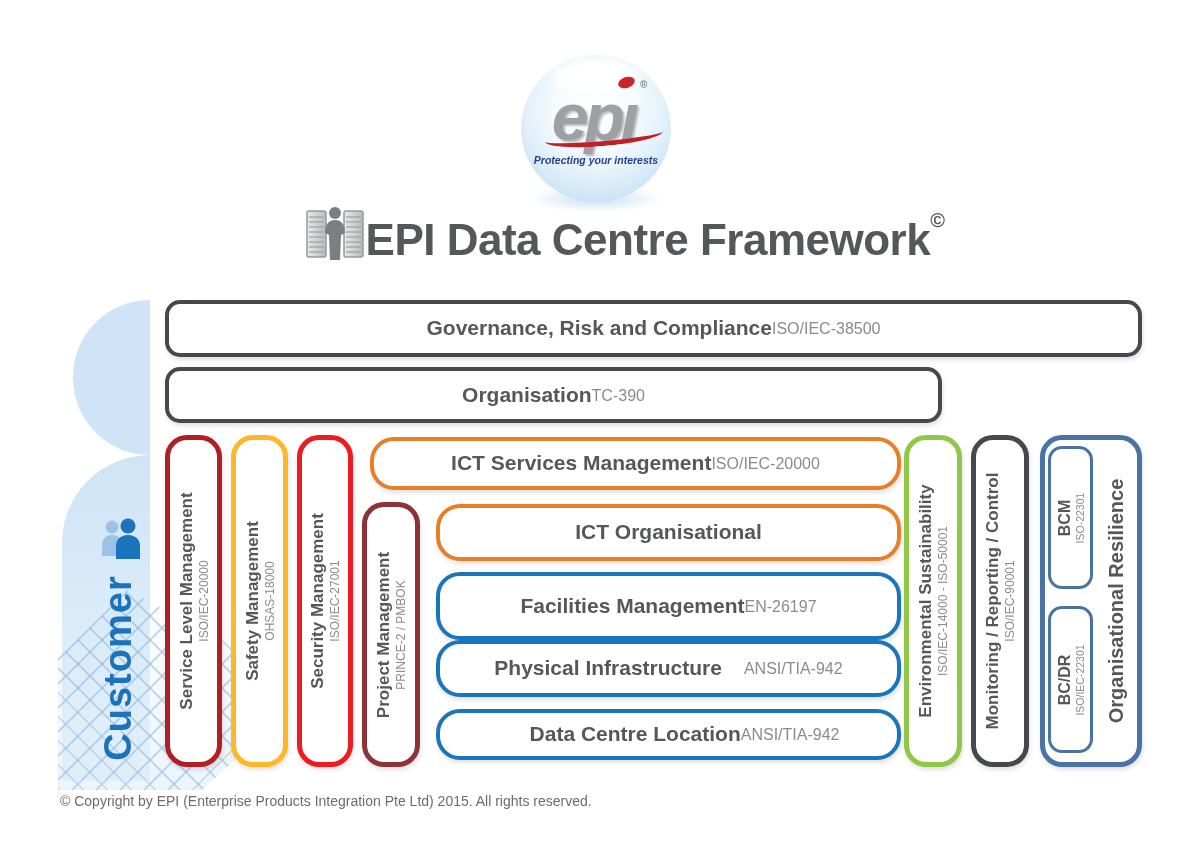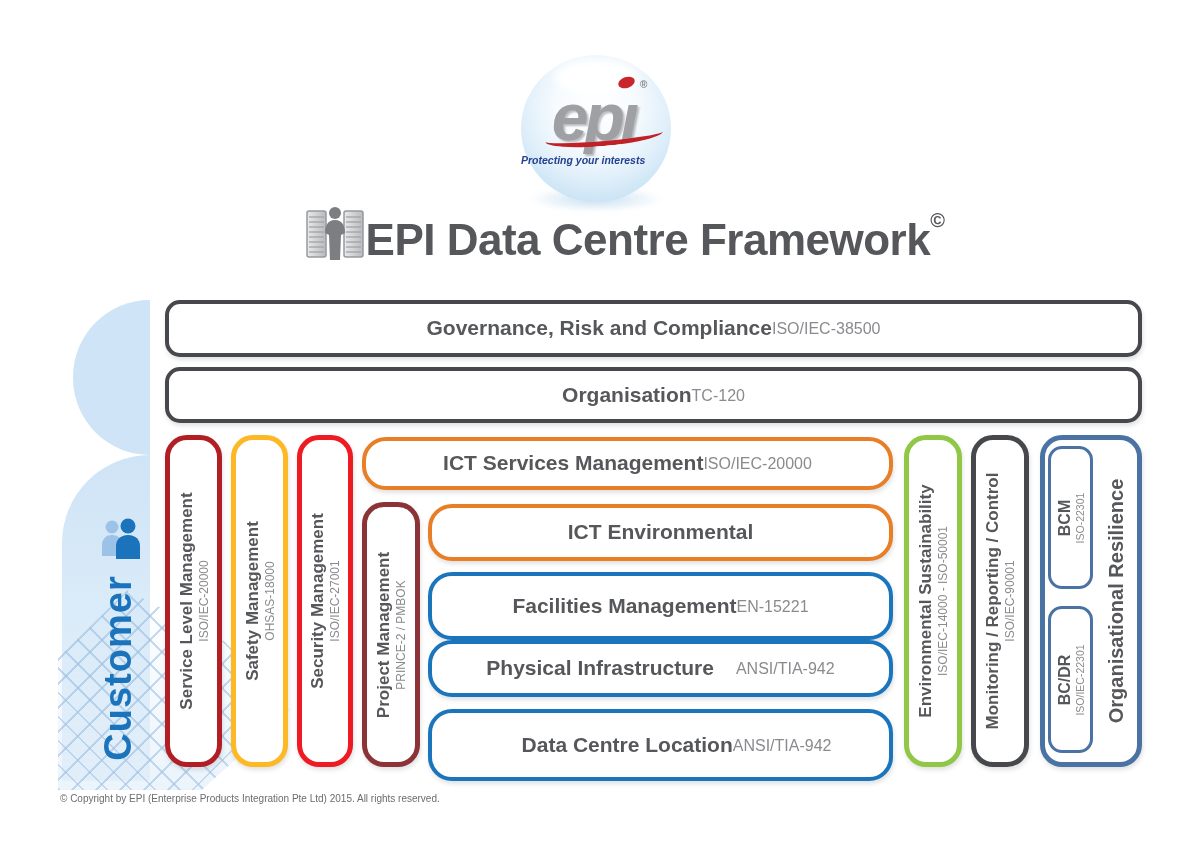--- a/index.html
+++ b/index.html
@@ -28,56 +28,56 @@
   .gloss{position:absolute;left:32px;top:5px;width:86px;height:34px;border-radius:50%;
          background:rgba(255,255,255,.95);filter:blur(5px);}
   .epi-word{position:absolute;left:0;right:5px;top:24px;text-align:center;
             font-size:66px;font-weight:bold;font-style:italic;letter-spacing:-4px;color:#9fa0a3;
             text-shadow:2px 2px 2px rgba(110,110,115,.45);}
   .epi-dot{position:absolute;left:97px;top:22px;width:17px;height:11px;border-radius:50%;
            background:#c9252b;transform:rotate(-18deg);}
   .epi-reg{position:absolute;left:119px;top:24px;font-size:10px;color:#808184;font-weight:bold;}
   .swoosh{position:absolute;left:24px;top:72px;width:118px;height:14px;border-radius:50%;
           border-bottom:5px solid #c12026;transform:rotate(-5deg);}
-  .tagline{position:absolute;left:0;right:0;top:99px;
+  .tagline{position:absolute;left:0;right:0;top:99px;text-align:center;
            font-size:10.5px;font-weight:bold;font-style:italic;color:#23418f;}
 
   
   .header{position:absolute;left:0;right:0;top:206px;display:flex;align-items:center;
           justify-content:center;padding-left:48px;}
   .page-title{font-size:44px;font-weight:bold;color:#56575a;letter-spacing:-.5px;}
   .page-title sup{font-size:20px;vertical-align:28px;font-weight:bold;}
 
   
   .bar,.hbox{position:absolute;background:#ffffff;box-sizing:border-box;border:4px solid #47484b;
              display:flex;align-items:center;justify-content:center;
              box-shadow:1px 3px 4px rgba(90,95,105,.18);}
   .bar{border-radius:15px;}
-  .hbox{border-radius:24px;}
+  .hbox{border-radius:24px;margin-left:8px;}
   .htitle{font-size:21px;font-weight:bold;color:#56575a;line-height:1.15;}
   .hsub{font-size:16px;color:#8a8b8e;line-height:1.2;margin-top:1px;}
 
   .pillar{position:absolute;background:#ffffff;box-sizing:border-box;border:5px solid;
           border-radius:22px;box-shadow:1px 3px 4px rgba(90,95,105,.18);}
   .vtext{position:absolute;left:50%;top:50%;transform:translate(-50%,-50%) rotate(-90deg);
          text-align:center;white-space:nowrap;}
   .vtitle{font-size:17px;font-weight:bold;color:#56575a;line-height:1.2;}
   .vsub{font-size:12px;color:#8a8b8e;line-height:1.2;}
 
   .ibox{position:absolute;background:#fff;box-sizing:border-box;border:3px solid;border-radius:14px;}
   .ititle{font-size:16px;font-weight:bold;color:#56575a;line-height:1.2;}
   .isub{font-size:10.5px;color:#8a8b8e;line-height:1.2;}
   .rlabel .vtitle{font-size:20px;}
 
   
   .customer-icon{position:absolute;left:99px;top:518px;}
   .customer-label{font-size:38px;font-weight:bold;letter-spacing:1px;}
 
   
-  .footer{position:absolute;left:60px;top:793px;font-size:10px;color:#6b6c6f;}
+  .footer{position:absolute;left:60px;top:793px;font-size:14px;color:#6b6c6f;}
 </style>
 </head>
 <body>
 
 <div class="canvas">
 
   <div class="half-disc"></div>
   <div class="blob"></div>
   <div class="grid-patch"></div>
 
@@ -126,23 +126,23 @@
         <path d="M31 14 c-8 0 -10 7 -10 13 l4 2 1 25 h10 l1 -25 4 -2 c0 -6 -2 -13 -10 -13 z" fill="#7d7e82"></path>
       </svg>
     </span>
     <span class="page-title"><span>EPI Data Centre Framework</span><sup>©</sup></span>
   </div>
 
   <div class="bar" style="left: 165px; top: 300px; width: 977px; height: 57px; border-color: rgb(71, 72, 75);">
     <div class="htitle">Governance, Risk and Compliance</div>
     <div class="hsub">ISO/IEC-38500</div>
   </div>
-  <div class="bar" style="left: 165px; top: 367px; width: 977px; height: 56px; border-color: rgb(71, 72, 75);">
+  <div class="bar" style="left: 165px; top: 367px; width: 777px; height: 56px; border-color: rgb(71, 72, 75);">
     <div class="htitle">Organisation</div>
-    <div class="hsub">TC-120</div>
+    <div class="hsub">TC-390</div>
   </div>
 
   <div class="customer-icon">
     <svg width="46" height="42" viewBox="0 0 46 42">
       <circle cx="13" cy="9" r="6.5" fill="#9cc3e7"></circle>
       <path d="M13 17 c-7 0 -10 5 -10 10 v11 h20 v-11 c0 -5 -3 -10 -10 -10 z" fill="#9cc3e7"></path>
       <circle cx="29" cy="8" r="7.5" fill="#1b74bb"></circle>
       <path d="M29 17 c-8 0 -12 5 -12 11 v13 h24 v-13 c0 -6 -4 -11 -12 -11 z" fill="#1b74bb"></path>
     </svg>
   </div>
@@ -171,31 +171,31 @@
       <div class="vtitle">Project Management</div>
       <div class="vsub">PRINCE-2 / PMBOK</div>
     </div>
   </div>
 
   <div class="hbox" style="left: 362px; top: 437px; width: 531px; height: 53px; border-width: 4px; border-color: rgb(232, 126, 38);">
     <div class="htitle">ICT Services Management</div>
     <div class="hsub">ISO/IEC-20000</div>
   </div>
   <div class="hbox" style="left: 428px; top: 504px; width: 465px; height: 57px; border-color: rgb(232, 126, 38);">
-    <div class="htitle">ICT Environmental</div>
+    <div class="htitle">ICT Organisational</div>
   </div>
   <div class="hbox" style="left: 428px; top: 572px; width: 465px; height: 68px; border-color: rgb(27, 117, 188);">
     <div class="htitle">Facilities Management</div>
-    <div class="hsub">EN-15221</div>
+    <div class="hsub">EN-26197</div>
   </div>
   <div class="hbox" style="left: 428px; top: 640px; width: 465px; height: 57px; border-color: rgb(27, 117, 188); gap: 22px;">
     <div class="htitle">Physical Infrastructure</div>
     <div class="hsub">ANSI/TIA-942</div>
   </div>
-  <div class="hbox" style="left: 428px; top: 709px; width: 465px; height: 72px; border-color: rgb(27, 117, 188); padding-left: 32px;">
+  <div class="hbox" style="left: 428px; top: 709px; width: 465px; height: 51px; border-color: rgb(27, 117, 188); padding-left: 32px;">
     <div class="htitle">Data Centre Location</div>
     <div class="hsub">ANSI/TIA-942</div>
   </div>
 
   <div class="pillar" style="left: 904px; top: 435px; width: 58px; height: 332px; border-color: rgb(144, 199, 70);">
     <div class="vtext">
       <div class="vtitle">Environmental Sustainability</div>
       <div class="vsub">ISO/IEC-14000 - ISO-50001</div>
     </div>
   </div>

